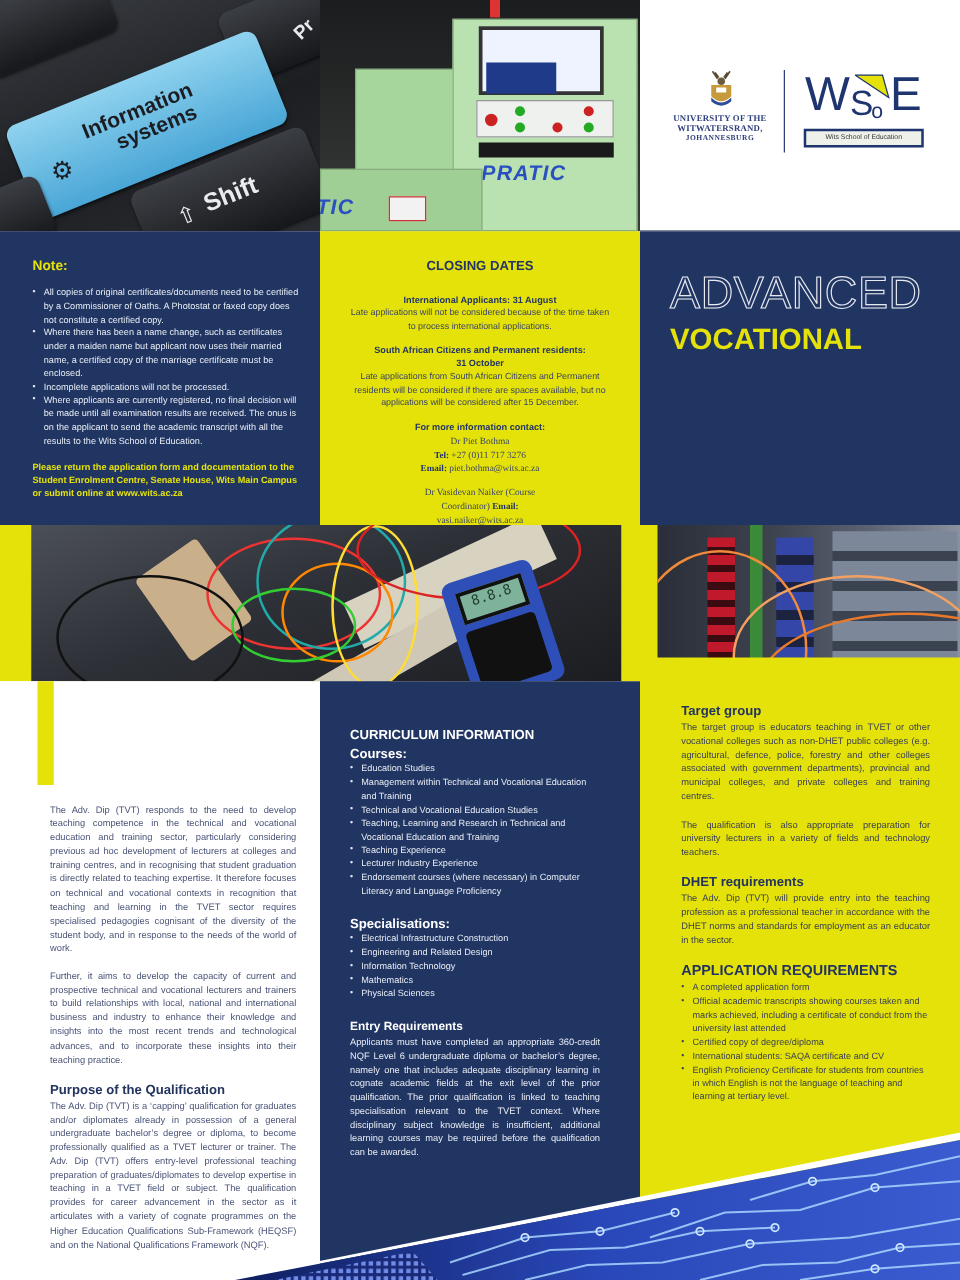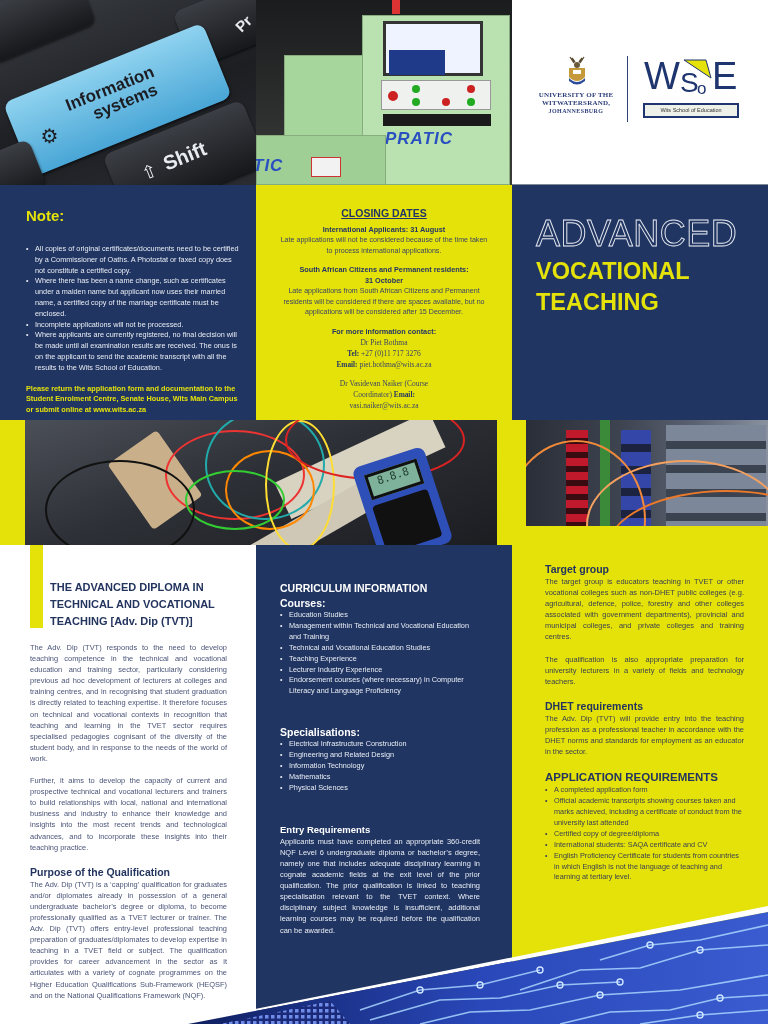--- a/index.html
+++ b/index.html
@@ -19,39 +19,39 @@
   .mbody{position:absolute;background:#b9e2b0;border:1px solid #87ad7f;}
   .screen{position:absolute;background:#eef3ff;border:3px solid #333;}
   .screen .inner{position:absolute;left:3px;top:26px;width:60%;height:50%;background:#1f3a88;}
   .btn-dot{position:absolute;width:8px;height:8px;border-radius:50%;}
   .pratic{position:absolute;color:#2a4fc0;font-weight:bold;font-style:italic;font-size:17px;letter-spacing:1px;}
   .logo-area{left:512px;top:0;width:256px;height:185px;background:#ffffff;border-bottom:1px solid #7f8a96;}
   .breadboard{left:25px;top:420px;width:472px;height:125px;background:linear-gradient(160deg,#4b4f58 0%,#2d3036 45%,#1c1d21 100%);}
   .fiber{left:526px;top:420px;width:242px;height:125px;background:linear-gradient(90deg,#2a2e38 0%,#3e4450 40%,#5b6272 70%,#8a92a0 100%);}
   .wire{position:absolute;border-radius:50%;border:2px solid;}
   
-  .note h3{font-size:15px;color:#e5e209;font-weight:bold;margin-bottom:20px;}
+  .note h3{font-size:11px;color:#e5e209;font-weight:bold;margin-bottom:10px;}
   ul.bul{list-style:none;}
   ul.bul li{position:relative;padding-left:9px;}
   ul.bul li:before{content:"\2022";position:absolute;left:0;top:0;font-size:7px;}
   .note ul li{font-size:7.3px;line-height:10.8px;color:#e8ecf4;}
   .note .ret{font-size:7.3px;line-height:10.6px;color:#e5e209;font-weight:bold;margin-top:10px;}
   .closing{text-align:center;color:#2b3a5c;}
-  .closing h3{font-size:10.5px;font-weight:bold;color:#233566;margin-bottom:5px;text-decoration:underline;}
+  .closing h3{font-size:10.5px;font-weight:bold;color:#233566;margin-bottom:15px;}
   .closing .b{font-weight:bold;font-size:7.3px;line-height:11px;color:#233566;}
   .closing .p{font-size:7.1px;line-height:10.5px;color:#3a4566;}
   .closing .serif{font-family:"Liberation Serif",serif;font-size:7.5px;line-height:11px;color:#3a4566;}
   .gap{height:8px;}
   .big-thin{font-size:36px;font-weight:normal;line-height:33px;color:transparent;-webkit-text-stroke:0.9px #e6e9f0;letter-spacing:0.5px;}
   .big-bold{font-size:23.5px;font-weight:bold;line-height:31px;color:#e5e209;}
   .col-title{font-size:11px;font-weight:bold;line-height:17px;color:#23345f;}
   .body{font-size:7.45px;line-height:11.1px;text-align:justify;color:#4a5478;}
   .h-small{font-size:10.5px;font-weight:bold;color:#23345f;line-height:13px;}
   .mid .h-main{font-size:10.5px;font-weight:bold;color:#ffffff;line-height:14px;}
-  .mid .h-sub{font-size:10.5px;font-weight:bold;color:#ffffff;line-height:13px;margin-top:17px;}
+  .mid .h-sub{font-size:10.5px;font-weight:bold;color:#ffffff;line-height:13px;margin-top:2px;}
   .mid ul li{font-size:7.3px;line-height:10.9px;color:#e8ecf4;}
   .mid .body{color:#e8ecf4;}
   .right .body{color:#3b4250;}
   .right .h-small{color:#23345f;}
   .right ul li{font-size:7.3px;line-height:10.9px;color:#3b4250;}
   .right .h-app{font-size:11.5px;font-weight:bold;color:#23345f;line-height:15px;}
   .circuit{left:0;top:0;width:768px;height:1024px;pointer-events:none;}
 </style>
 </head>
 <body>
@@ -152,21 +152,20 @@
   <div class="gap"></div>
   <div class="serif">Dr Vasidevan Naiker (Course</div>
   <div class="serif"><span>Coordinator)</span> <span class="b">Email:</span></div>
   <div class="serif">vasi.naiker@wits.ac.za</div>
 </div>
 
 <div class="abs navy" style="left:512px;top:185px;width:256px;height:235px;padding:32px 10px 0 24px;">
   <div class="big-thin">ADVANCED</div>
   <div style="height:6px;"></div>
   <div class="big-bold">VOCATIONAL</div>
-  <div class="big-bold">TEACHING</div>
 </div>
 
 <div class="abs yellow" style="left:0;top:420px;width:768px;height:125px;"></div>
 <div class="photo breadboard">
   <div class="abs" style="left:100px;top:20px;width:60px;height:80px;background:#c9b08a;transform:rotate(-35deg);border-radius:4px;"></div>
   <div class="abs" style="left:250px;top:25px;width:170px;height:40px;background:#d8d2c0;transform:rotate(-25deg);"></div>
   <div class="abs" style="left:220px;top:90px;width:140px;height:30px;background:#cfc8b6;transform:rotate(-30deg);"></div>
   <div class="wire" style="left:140px;top:10px;width:140px;height:90px;border-color:#e33;"></div>
   <div class="wire" style="left:180px;top:-10px;width:120px;height:110px;border-color:#2aa;"></div>
   <div class="wire" style="left:200px;top:30px;width:90px;height:80px;border-color:#f80;"></div>
@@ -184,43 +183,39 @@
   <div class="abs" style="left:74px;top:0;width:10px;height:125px;background:#3a8a3a;"></div>
   <div class="abs" style="left:95px;top:10px;width:30px;height:100px;background:repeating-linear-gradient(180deg,#3447a8 0 14px,#1c2340 14px 22px);"></div>
   <div class="abs" style="left:140px;top:5px;width:100px;height:110px;background:repeating-linear-gradient(180deg,#7c8899 0 16px,#3b4250 16px 24px);"></div>
   <div class="wire" style="left:-20px;top:20px;width:140px;height:160px;border-color:#f08a3a;"></div>
   <div class="wire" style="left:60px;top:40px;width:200px;height:130px;border-color:#f3a060;"></div>
   <div class="wire" style="left:80px;top:70px;width:240px;height:120px;border-color:#e97a2c;"></div>
 </div>
 
 <div class="abs" style="left:0;top:545px;width:256px;height:479px;background:#ffffff;">
   <div class="abs yellow" style="left:30px;top:0;width:13px;height:83px;"></div>
-  <div class="abs" style="left:50px;top:34px;width:200px;">
-    <div class="col-title">THE ADVANCED DIPLOMA IN</div>
-    <div class="col-title">TECHNICAL AND VOCATIONAL</div>
-    <div class="col-title">TEACHING [Adv. Dip (TVT)]</div>
-  </div>
-  <div class="abs" style="left:30px;top:97px;width:197px;">
+  <div class="abs" style="left:40px;top:97px;width:197px;">
     <p class="body">The Adv. Dip (TVT) responds to the need to develop teaching competence in the technical and vocational education and training sector, particularly considering previous ad hoc development of lecturers at colleges and training centres, and in recognising that student graduation is directly related to teaching expertise. It therefore focuses on technical and vocational contexts in recognition that teaching and learning in the TVET sector requires specialised pedagogies cognisant of the diversity of the student body, and in response to the needs of the world of work.</p>
     <div style="height:11px;"></div>
     <p class="body">Further, it aims to develop the capacity of current and prospective technical and vocational lecturers and trainers to build relationships with local, national and international business and industry to enhance their knowledge and insights into the most recent trends and technological advances, and to incorporate these insights into their teaching practice.</p>
     <div style="height:13px;"></div>
     <div class="h-small">Purpose of the Qualification</div>
     <p class="body">The Adv. Dip (TVT) is a ‘capping’ qualification for graduates and/or diplomates already in possession of a general undergraduate bachelor’s degree or diploma, to become professionally qualified as a TVET lecturer or trainer. The Adv. Dip (TVT) offers entry-level professional teaching preparation of graduates/diplomates to develop expertise in teaching in a TVET field or subject. The qualification provides for career advancement in the sector as it articulates with a variety of cognate programmes on the Higher Education Qualifications Sub-Framework (HEQSF) and on the National Qualifications Framework (NQF).</p>
   </div>
 </div>
 
 <div class="abs navy mid" style="left:256px;top:545px;width:256px;height:479px;">
   <div class="abs" style="left:24px;top:36px;width:200px;">
     <div class="h-main">CURRICULUM INFORMATION</div>
     <div class="h-sub" style="margin-top:2px;">Courses:</div>
     <ul class="bul">
       <li>Education Studies</li>
       <li>Management within Technical and Vocational Education and Training</li>
       <li>Technical and Vocational Education Studies</li>
+      <li>Teaching, Learning and Research in Technical and Vocational Education and Training</li>
       <li>Teaching Experience</li>
       <li>Lecturer Industry Experience</li>
       <li>Endorsement courses (where necessary) in Computer Literacy and Language Proficiency</li>
     </ul>
     <div style="height:12px;"></div>
     <div class="h-sub">Specialisations:</div>
     <ul class="bul">
       <li>Electrical Infrastructure Construction</li>
       <li>Engineering and Related Design</li>
       <li>Information Technology</li>

